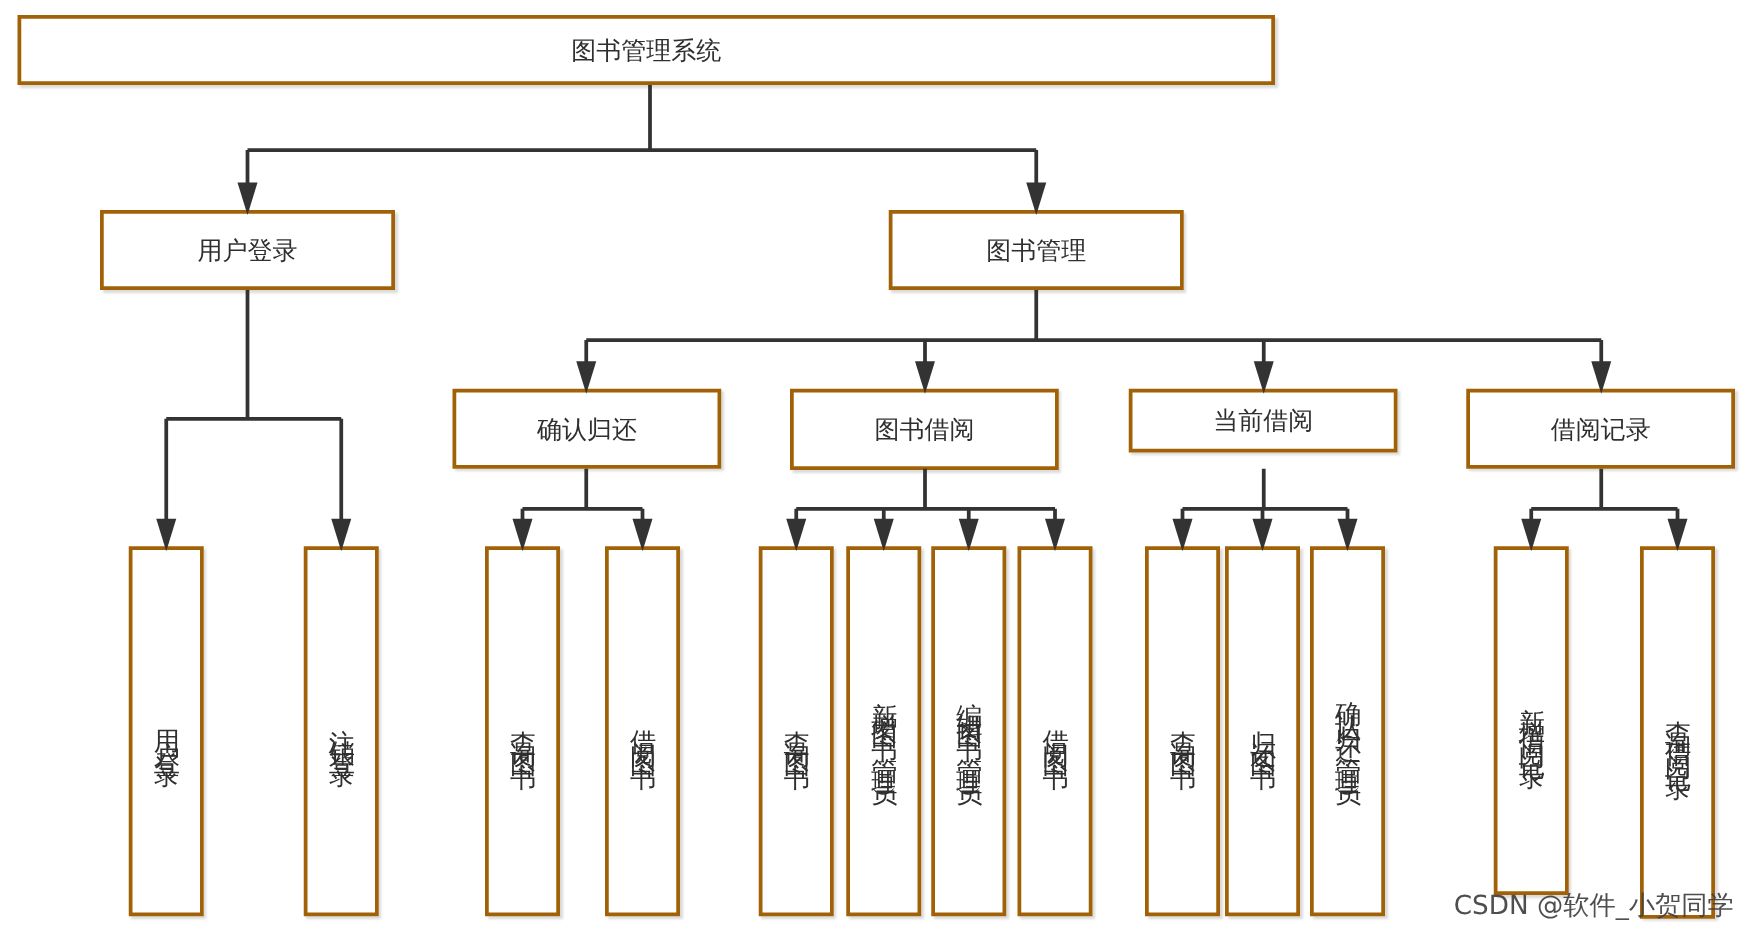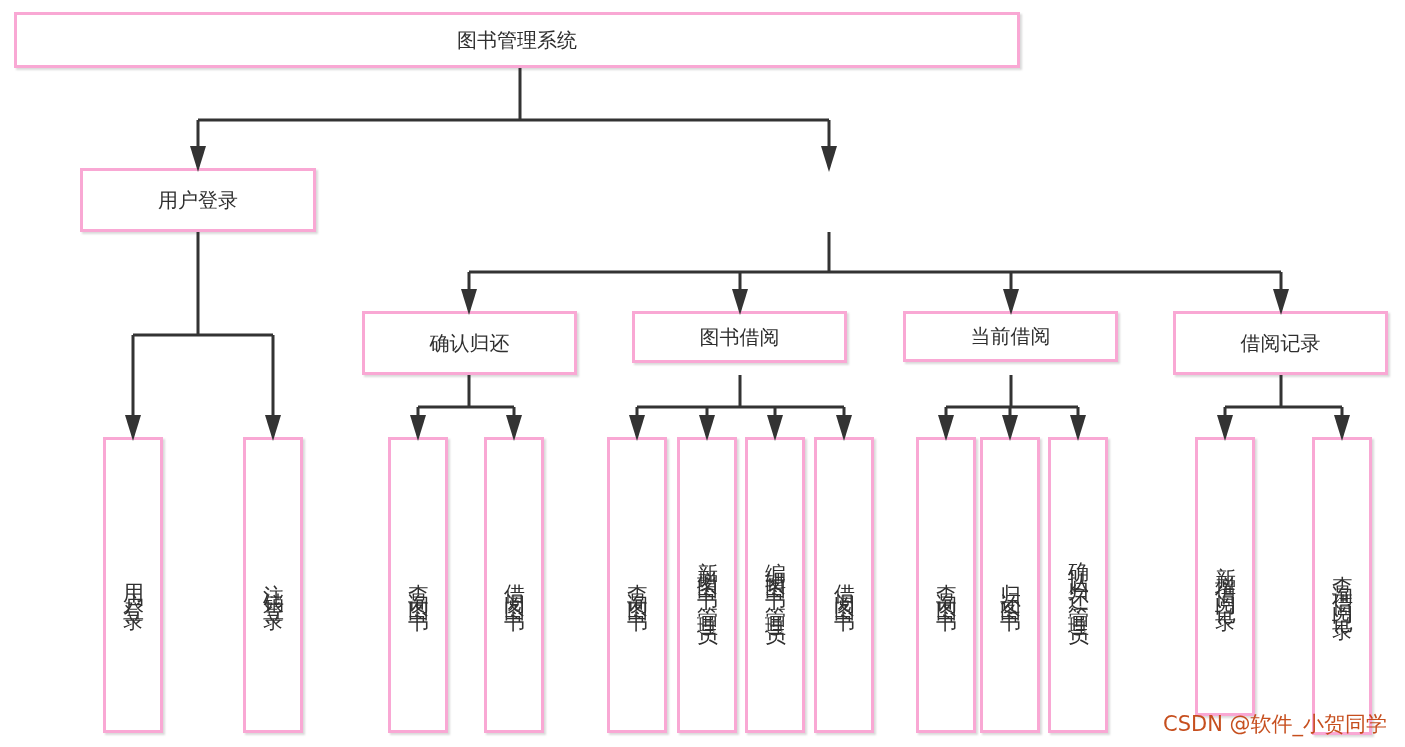--- a/index.html
+++ b/index.html
@@ -3,32 +3,32 @@
 <meta charset="utf-8">
 <style>
   html,body { margin:0; padding:0; background:#ffffff; }
   .canvas {
     position:relative; width:1405px; height:747px; background:#ffffff;
     font-family:"DejaVu Sans", sans-serif; overflow:hidden;
   }
   .connectors { position:absolute; left:0; top:0; z-index:3; pointer-events:none; }
   .node {
     position:absolute; z-index:2; background:#ffffff; box-sizing:border-box;
-    border:3px solid #f9a8d4; color:#2f2f2f;
+    border:3px solid #a16207; color:#2f2f2f;
     display:flex; align-items:center; justify-content:center;
     box-shadow:2px 2px 2px rgba(0,0,0,0.15);
   }
   .node.h span { font-size:20px; white-space:nowrap; }
   .node.v span {
     writing-mode:vertical-rl; text-orientation:mixed;
     font-size:21px; letter-spacing:9px; line-height:1;
   }
   .watermark {
     position:absolute; left:1163px; top:710px; z-index:5;
-    font-size:21px; color:#c2410c; opacity:0.92; white-space:nowrap;
+    font-size:21px; color:#404040; opacity:0.92; white-space:nowrap;
   }
 </style>
 </head>
 <body>
 
 <div class="canvas">
 
   <svg class="connectors" width="1405" height="747" viewBox="0 0 1405 747">
     <g stroke="#333333" stroke-width="3" fill="none">
 
@@ -69,25 +69,28 @@
     </g>
   </svg>
 
   <div class="node h" style="left:14px;top:12px;width:1006px;height:56px">
     <span>图书管理系统</span>
   </div>
 
   <div class="node h" style="left:80px;top:168px;width:236px;height:64px">
     <span>用户登录</span>
   </div>
+  <div class="node h" style="left:711px;top:168px;width:236px;height:64px">
+    <span>图书管理</span>
+  </div>
 
   <div class="node h" style="left:362px;top:311px;width:215px;height:64px">
     <span>确认归还</span>
   </div>
-  <div class="node h" style="left:632px;top:311px;width:215px;height:52px">
+  <div class="node h" style="left:632px;top:311px;width:215px;height:65px">
     <span>图书借阅</span>
   </div>
   <div class="node h" style="left:903px;top:311px;width:215px;height:51px">
     <span>当前借阅</span>
   </div>
   <div class="node h" style="left:1173px;top:311px;width:215px;height:64px">
     <span>借阅记录</span>
   </div>
 
   <div class="node v" style="left:103px;top:437px;width:60px;height:296px">

